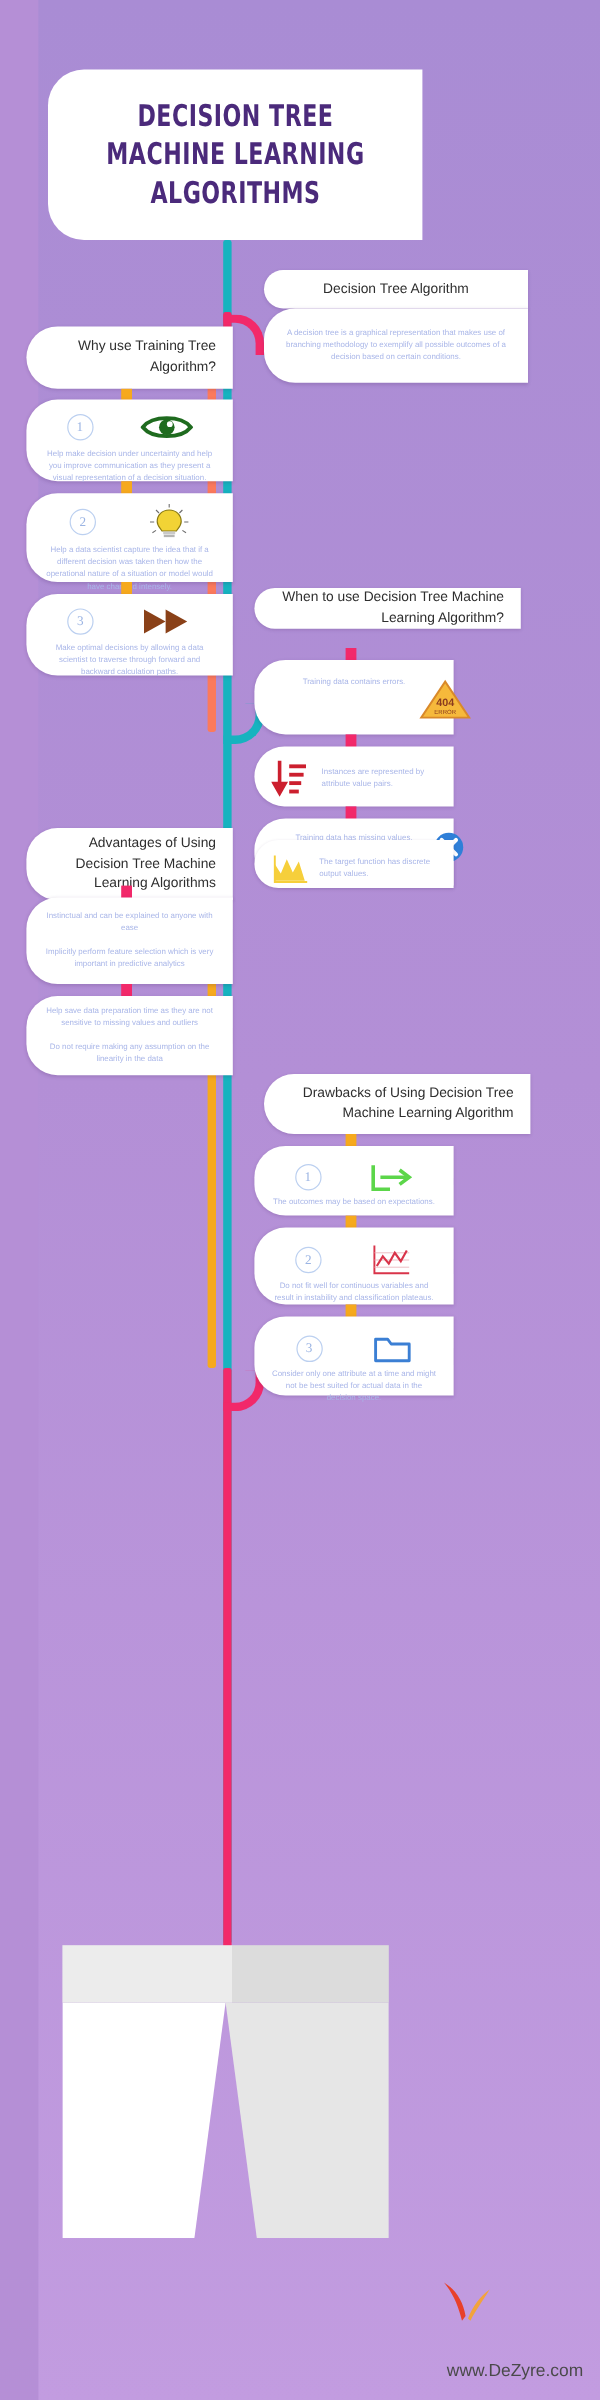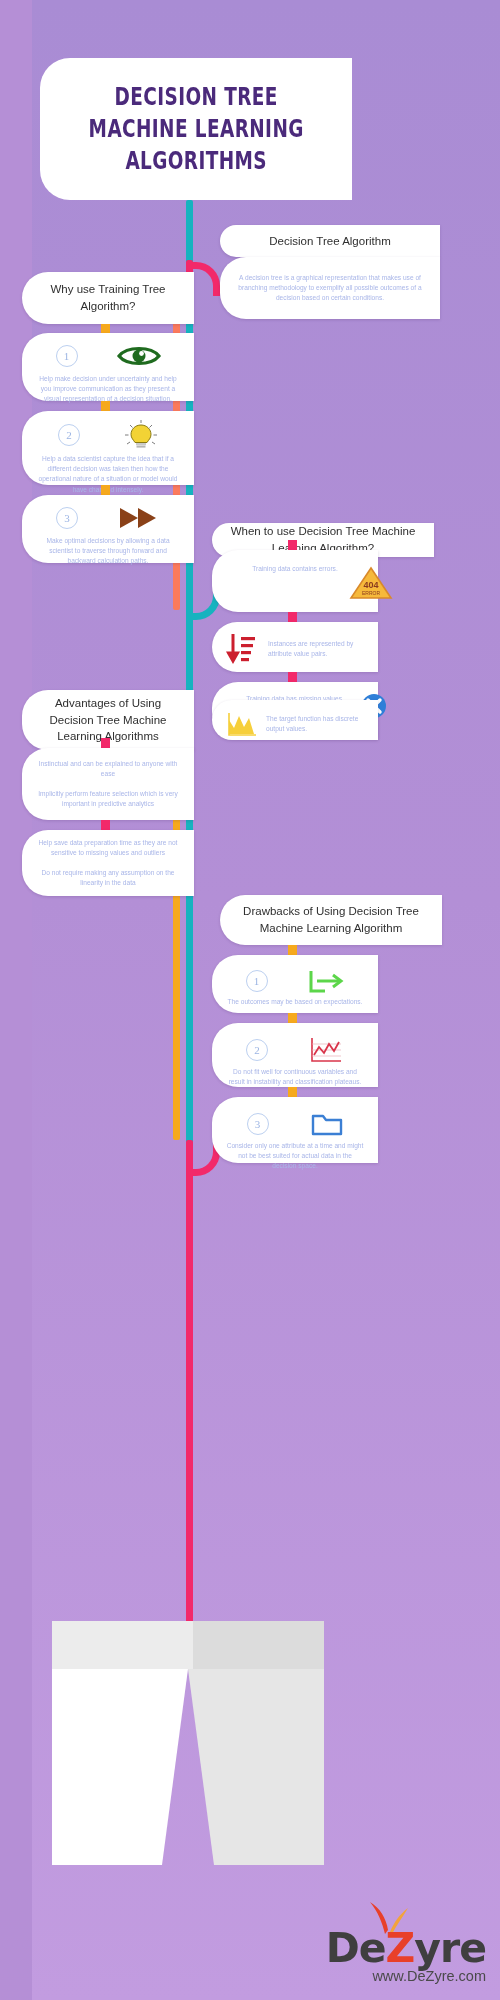--- a/index.html
+++ b/index.html
@@ -33,21 +33,21 @@
   }
   .title-text {
     color:#4b2a7b; text-align:center; font-weight:bold;
     font-size:25px; line-height:1.28; letter-spacing:.5px;
     font-family:"DejaVu Sans Condensed","Liberation Sans Narrow","Liberation Sans",sans-serif;
     transform: scaleX(.82); transform-origin:center;
     text-transform: uppercase;
   }
 
   .head-card {
-    display:flex; align-items:center; justify-content:center; text-align:center;
+    display:flex; align-items:center; justify-content:center; text-align:right;
     color:#2f2f2f; font-size:11.5px; line-height:1.45; padding:0 14px;
   }
   .sec-card { padding:10px 14px; }
   .sec-body {
     color:#a9b6e8; font-size:6.6px; line-height:1.55; text-align:center;
   }
   .sec-body.left { text-align:left; }
 
   .num {
     width:22px; height:22px; border:1.2px solid #bcd0f0; border-radius:50%;
@@ -149,21 +149,21 @@
   <div class="row" style="justify-content:space-around; height:26px;">
     <div class="num">3</div>
     <svg width="42" height="22" viewBox="0 0 42 22">
       <path d="M2 1 L20 11 L2 21 Z" fill="#8a4118"></path>
       <path d="M20 1 L38 11 L20 21 Z" fill="#8a4118"></path>
     </svg>
   </div>
   <div class="sec-body" style="margin-top:5px;">Make optimal decisions by allowing a data scientist to traverse through forward and backward calculation paths.</div>
 </div>
 
-<div class="card r-tl r-bl head-card" style="left:212px; top:490px; width:222px; height:34px;margin-top:33px;">
+<div class="card r-tl r-bl head-card" style="left:212px; top:490px; width:222px; height:34px;">
   <span>When to use Decision Tree Machine Learning Algorithm?</span>
 </div>
 
 <div class="tick tick-pink" style="left:288px; top:540px;"></div>
 <div class="card r-tl r-bl sec-card" style="left:212px; top:550px; width:166px; height:62px;">
   <div class="sec-body" style="padding-top:4px;">Training data contains errors.</div>
   <div style="position:absolute; right:-16px; top:14px;">
     <svg width="46" height="38" viewBox="0 0 46 38">
       <path d="M23 4 L43 34 L3 34 Z" fill="#f6b93b" stroke="#d9892a" stroke-width="1.6"></path>
       <text x="23" y="24" font-size="9" font-weight="bold" fill="#8a3b1f" text-anchor="middle" font-family="Liberation Sans, sans-serif">404</text>
@@ -274,15 +274,14 @@
   <polygon points="0,0 136,0 110,196 0,196" fill="#ffffff"></polygon>
   <polygon points="136,0 272,0 272,196 162,196" fill="#e6e6e6"></polygon>
   <polygon points="110,196 162,196 162,196 110,196" fill="#dadada"></polygon>
 </svg>
 
 <svg class="logo-mark" width="58" height="46" viewBox="0 0 58 46">
   <path d="M29 42 C26 30, 22 20, 14 10 C24 16, 30 26, 32 38 Z" fill="#e8402a"></path>
   <path d="M34 40 C38 30, 44 22, 52 16 C46 26, 40 34, 36 42 Z" fill="#f2a33c"></path>
 </svg>
 <div class="logo-wrap">
-  <div class="logo-text"><span class="logo-de">De</span><span class="logo-z">Z</span><span class="logo-yre">yre</span></div>
   <div class="logo-url">www.DeZyre.com</div>
 </div>
 
 </body></html>

